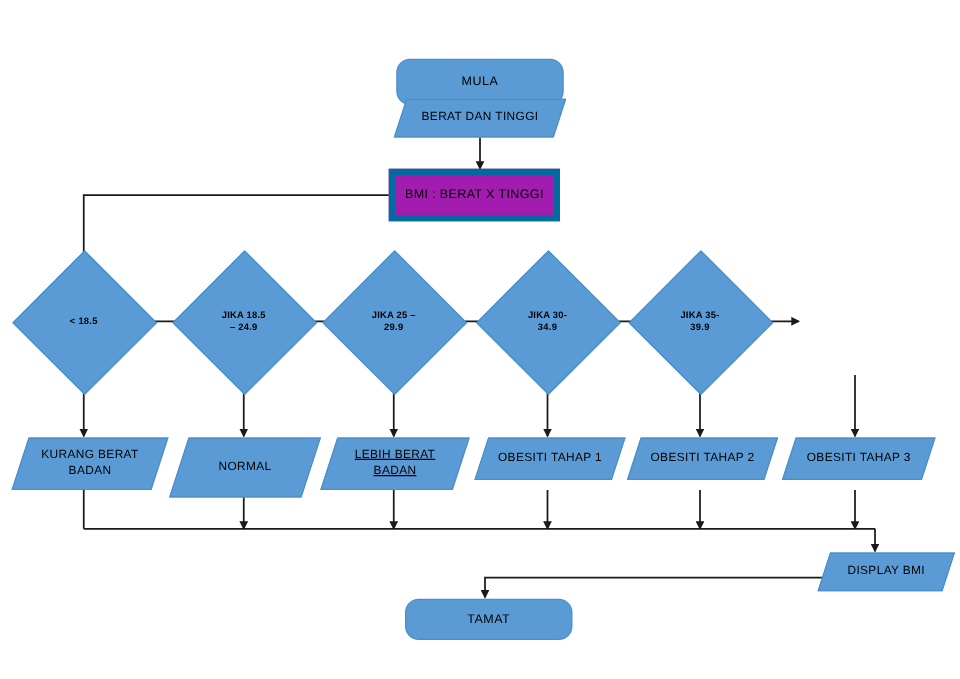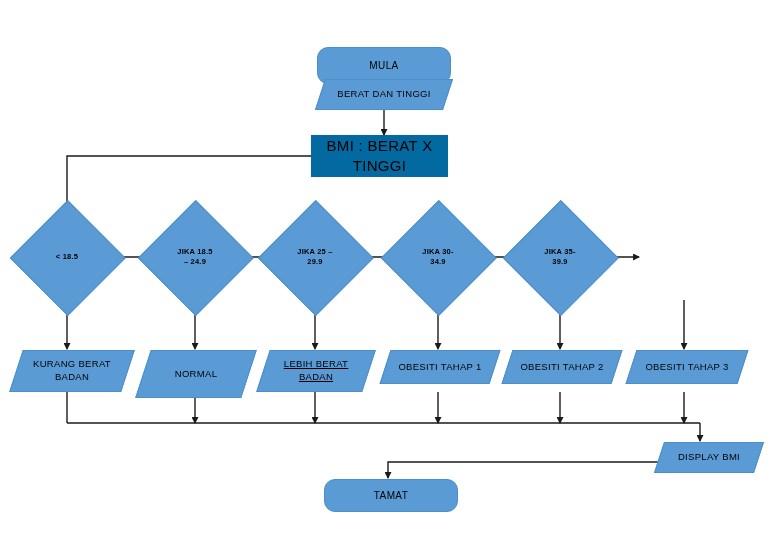--- a/index.html
+++ b/index.html
@@ -45,23 +45,23 @@
   
   .n-terminator {
     background: #5b9bd5;
     border: 1px solid #4a8fc8;
     border-radius: 11px;
     font-size: 10px;
     letter-spacing: 0.4px;
   }
   
   .n-process {
-    background: #0369a1;
-    border: 3px solid #0369a1;
-    font-size: 15px;
+    background: #a21caf;
+    border: 5px solid #0369a1;
+    font-size: 10px;
     letter-spacing: 0.3px;
   }
   
   .n-io {
     font-size: 9.5px;
     letter-spacing: 0.3px;
     background: transparent;
     border: none;
   }
   .n-io .skew {

